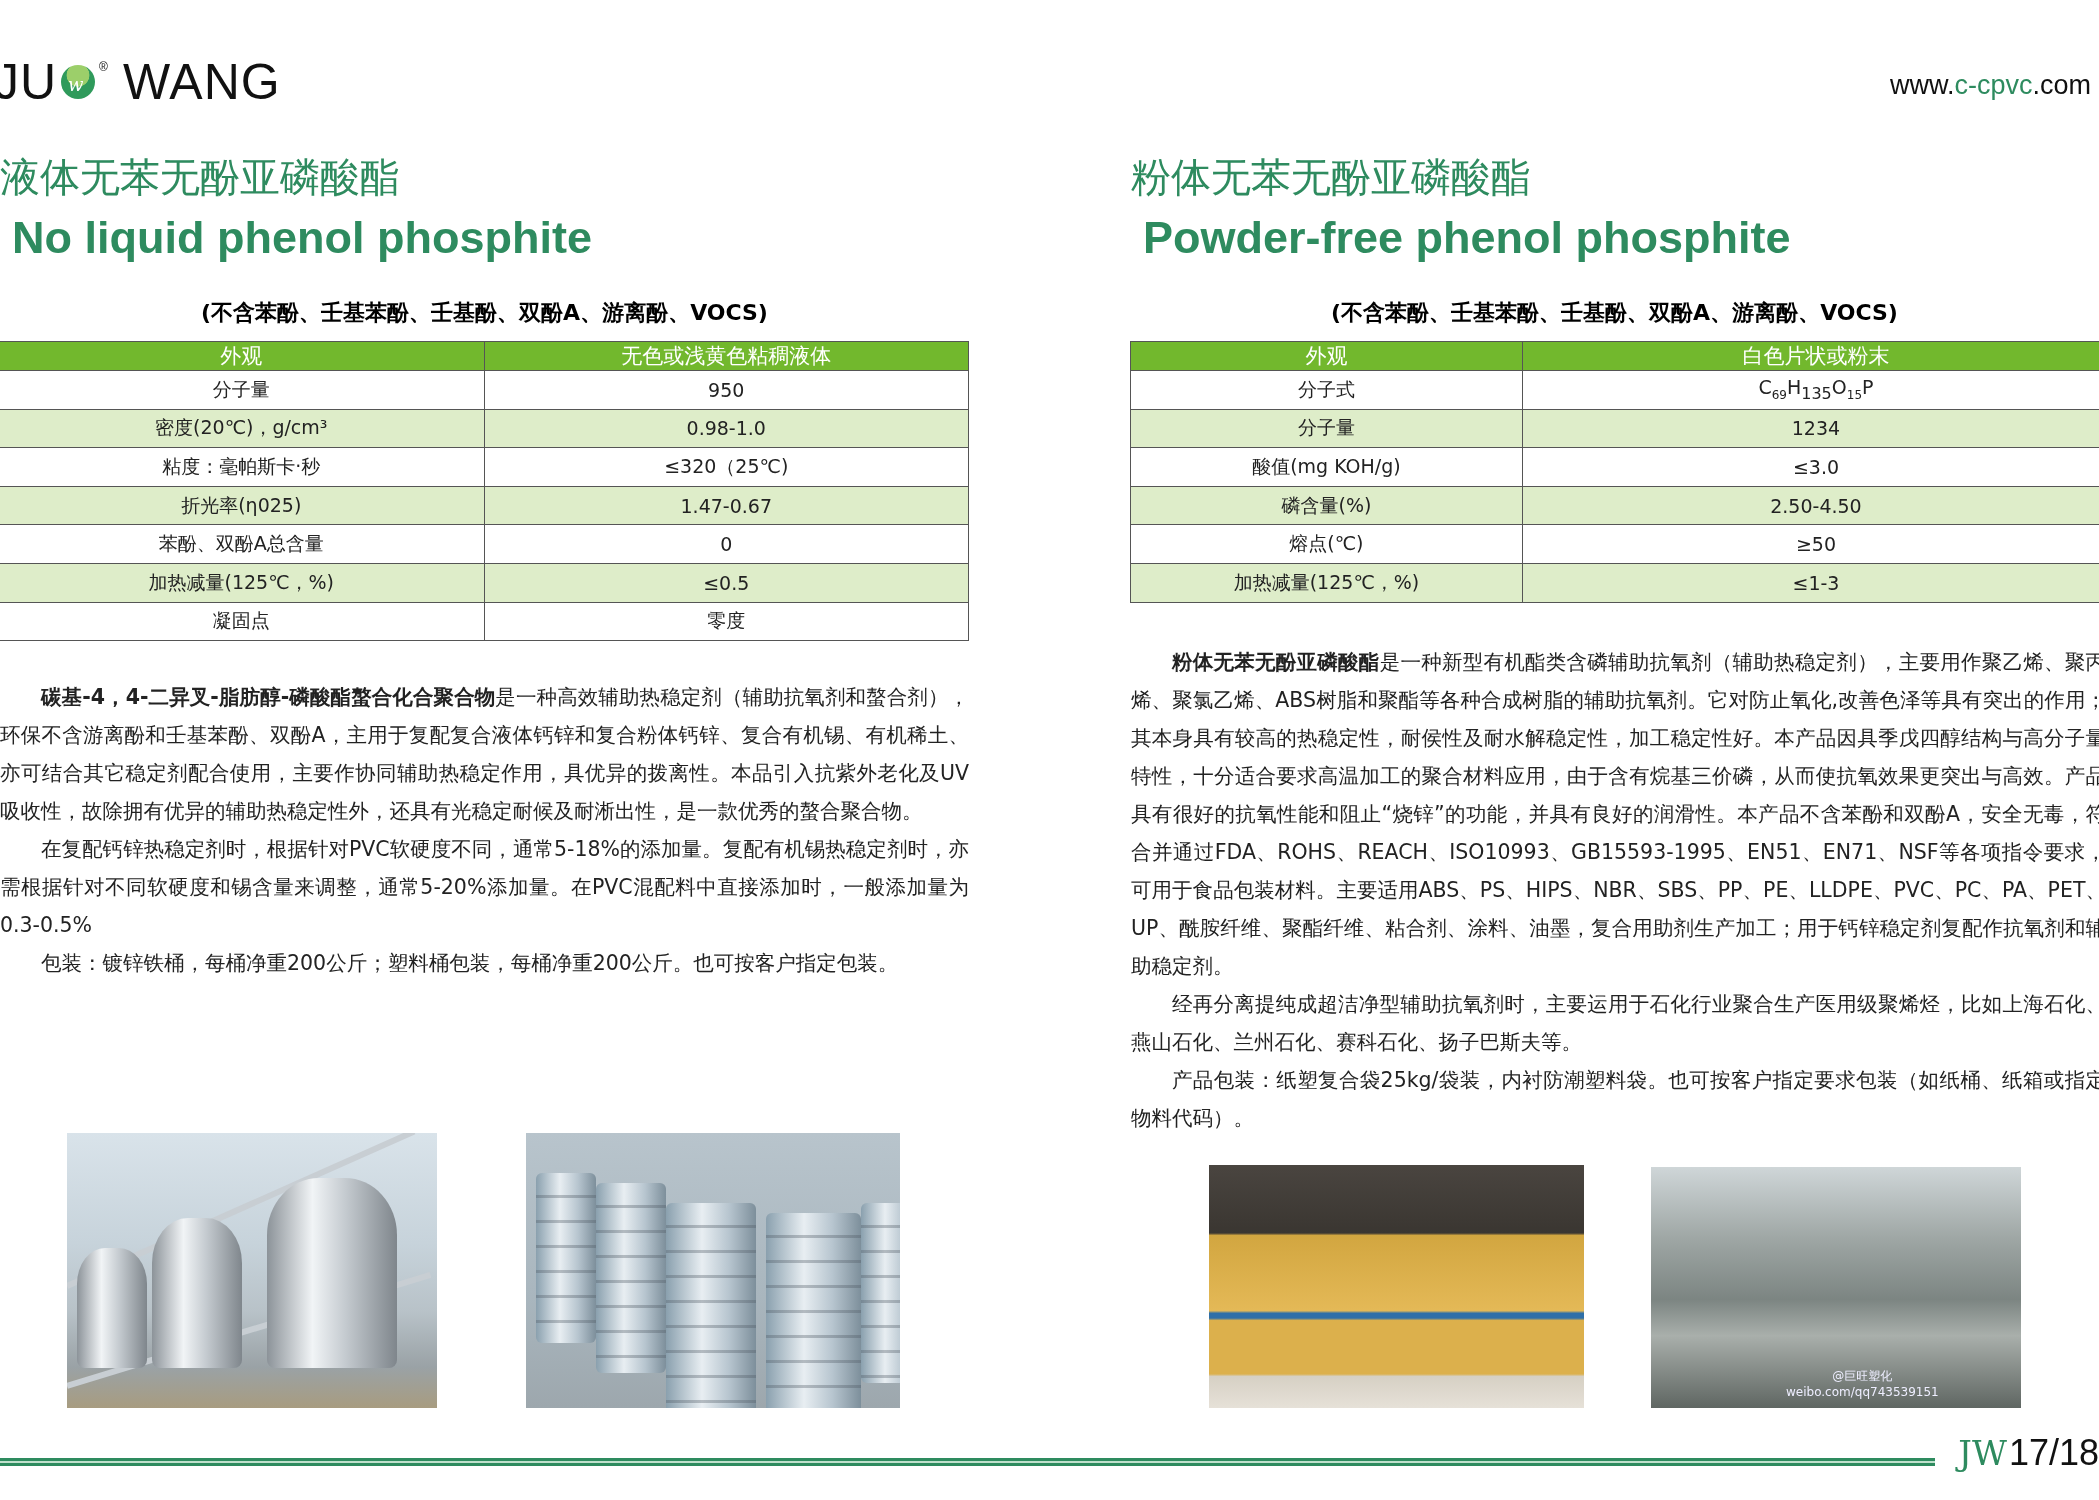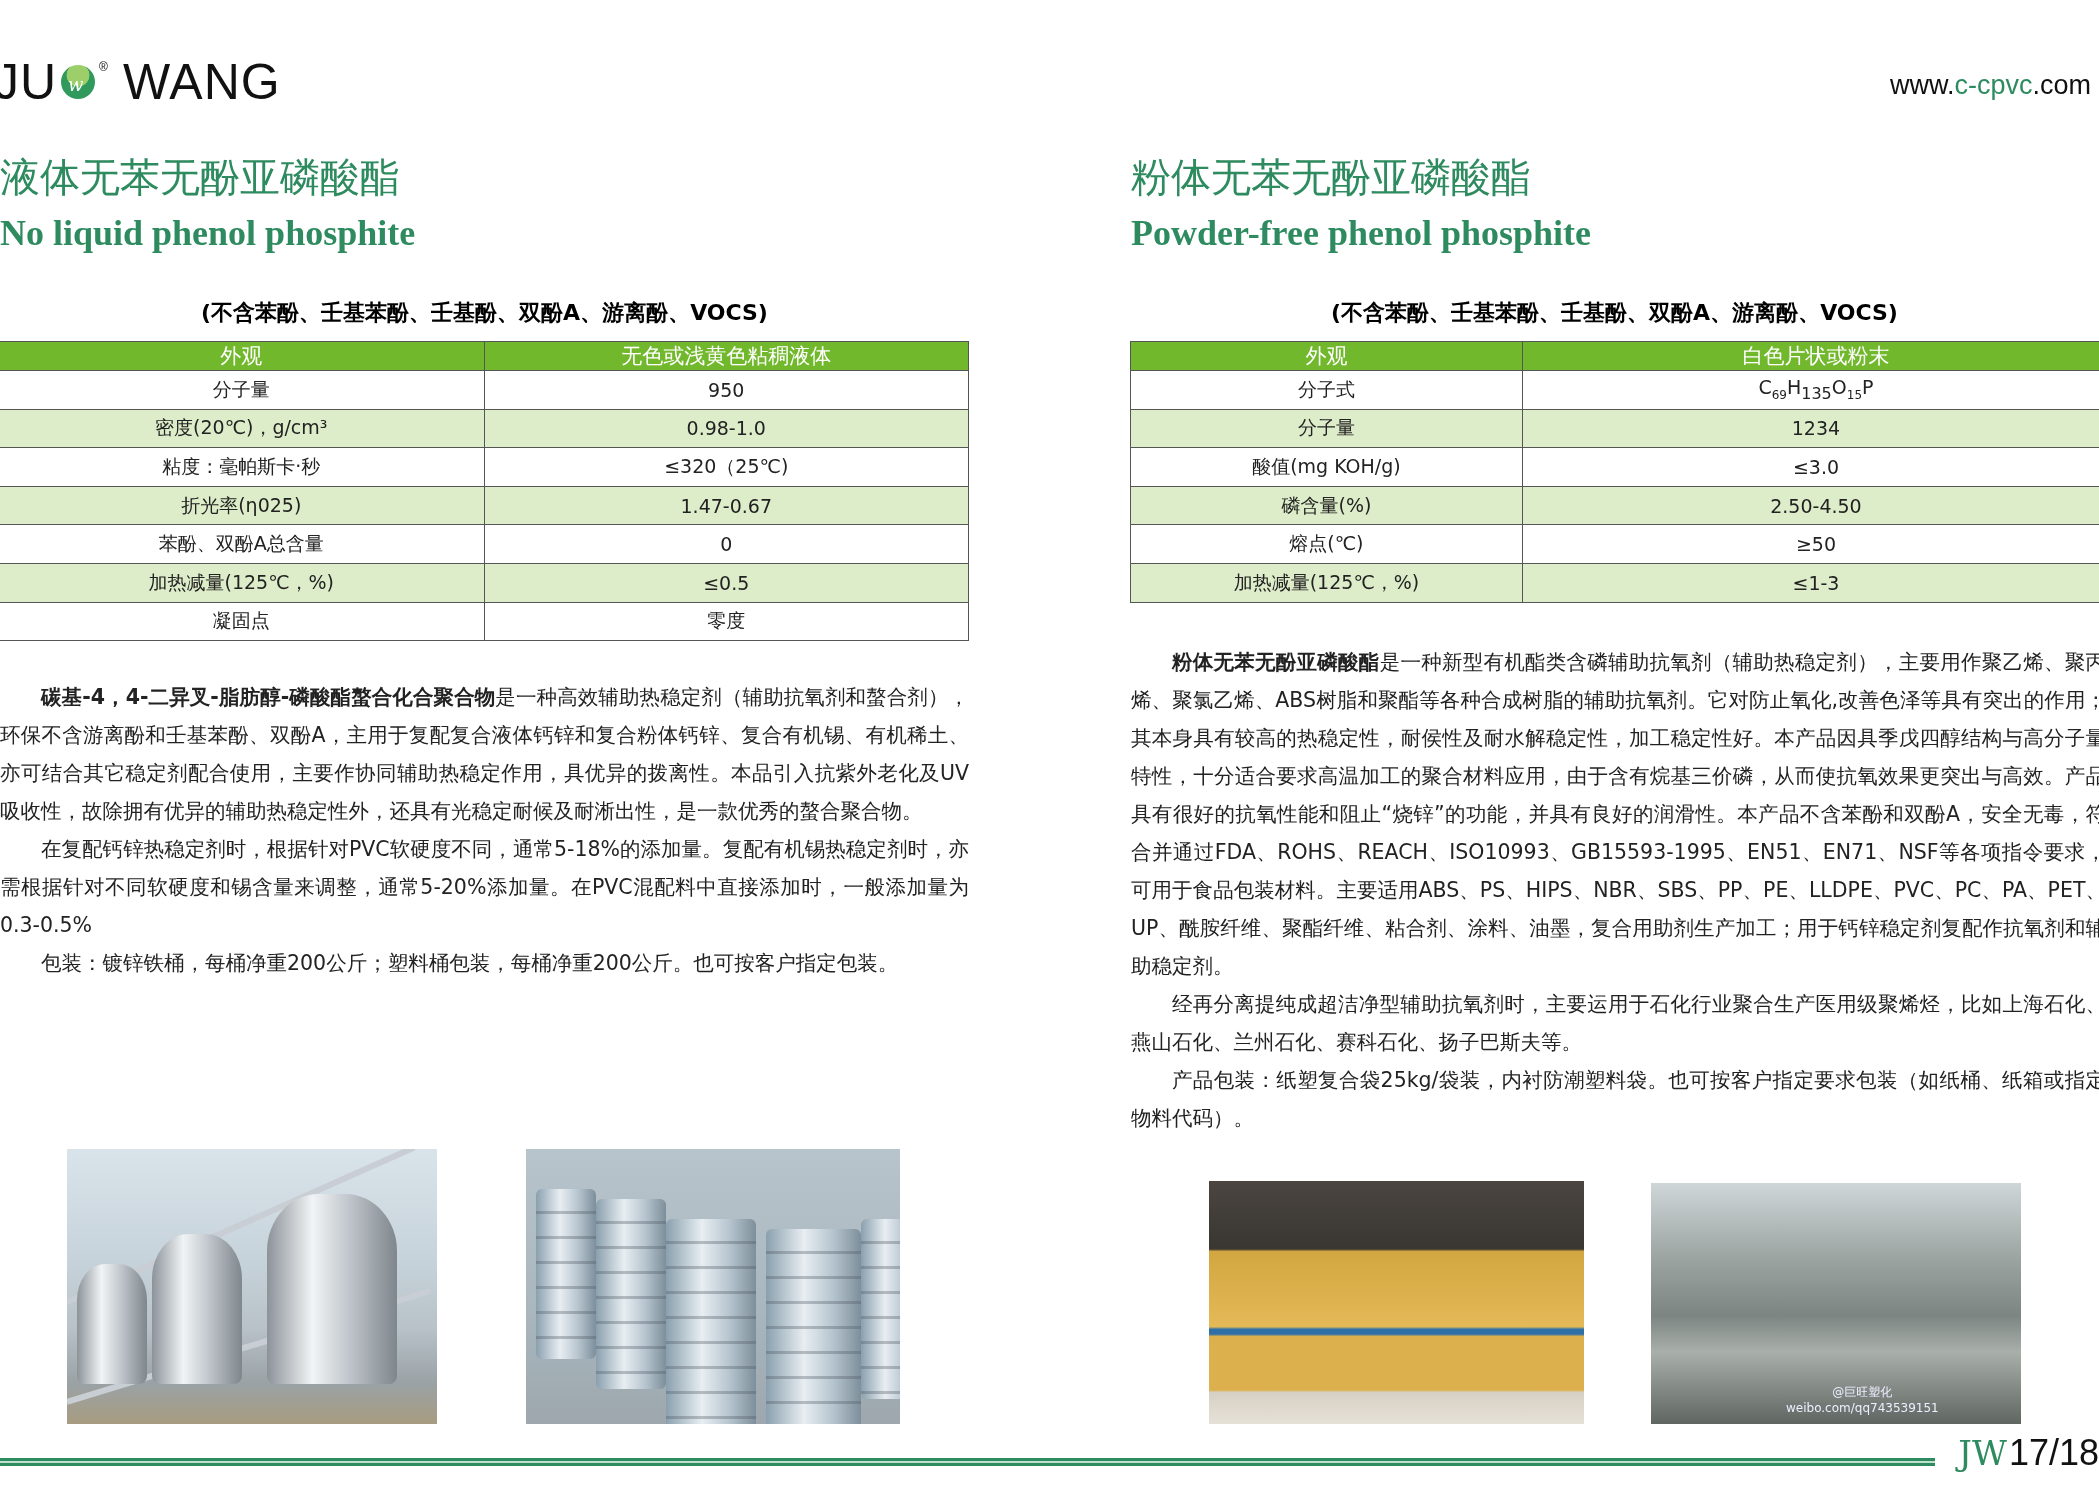--- a/index.html
+++ b/index.html
@@ -8,34 +8,34 @@
 
   .logo { position: absolute; left: -6px; top: 52px; height: 60px; display: flex; align-items: center; font-family: "Liberation Sans", sans-serif; font-size: 50px; letter-spacing: 1px; color: #111; }
   .logo .mark { width: 34px; height: 34px; border-radius: 50%; background: radial-gradient(circle at 50% 30%, #9ccf6a 0 38%, #2f9a5b 40%); margin: 0 4px 0 4px; position: relative; display: inline-block; }
   .logo .mark span { position: absolute; left: 7px; top: 9px; color: #fff; font-size: 18px; font-style: italic; font-family: "DejaVu Serif", serif; }
   .logo .reg { font-size: 12px; align-self: flex-start; margin-top: 8px; margin-right: 14px; }
 
   .website { position: absolute; right: 8px; top: 70px; font-family: "Liberation Sans", sans-serif; font-size: 27px; color: #111; }
   .website .g { color: #2e8b5f; }
 
   .title-cn { position: absolute; font-size: 40px; color: #2e8b5f; font-weight: normal; }
-  .title-en { position: absolute; font-size: 36px; color: #2e8b5f; font-family: Liberation Serif, serif; }
+  .title-en { position: absolute; font-size: 45px; color: #2e8b5f; font-family: Liberation Sans, sans-serif; margin-left: 12px; }
 
   .note { position: absolute; font-size: 22px; font-weight: bold; color: #000000; text-align: center; }
 
   table.spec { position: absolute; border-collapse: collapse; font-size: 19px; color: #222; }
   table.spec td { border: 1.5px solid #555; text-align: center; height: 38.6px; padding: 0; }
   table.spec tr.head td { background: #72b82d; color: #fff; height: 27px; font-size: 21px; }
   table.spec tr.alt td { background: #deedc9; }
 
   .para { position: absolute; font-size: 20.5px; line-height: 38px; color: #222; text-align: justify; }
   .para p { text-indent: 2em; }
   .para b { font-weight: bold; }
 
-  .photo { position: absolute; overflow: hidden; margin-top: 16px; }
+  .photo { position: absolute; overflow: hidden; }
   .ph-reactor { background: linear-gradient(180deg, #d9e3ea 0%, #c7d3db 40%, #b8c2c8 65%, #9aa2a6 85%, #a89c80 100%); }
   .ph-reactor .tank { position: absolute; bottom: 40px; border-radius: 40% 40% 8px 8px / 30% 30% 8px 8px; background: linear-gradient(90deg, #8c9399 0%, #f1f4f6 35%, #c5cbd0 60%, #7f868c 100%); }
   .ph-reactor .rail { position: absolute; height: 6px; background: #c8ced3; transform-origin: left; }
   .ph-drums { background: linear-gradient(180deg, #b8c4cc 0%, #a9b6be 60%, #9da7ad 100%); }
   .ph-drums .drum { position: absolute; border-radius: 6px; background: repeating-linear-gradient(180deg, transparent 0 22px, rgba(80,90,100,.35) 22px 25px), linear-gradient(90deg, #8aa0ae 0%, #e8eef2 40%, #b7c5cf 70%, #7d8f9b 100%); }
   .ph-bags { background: linear-gradient(180deg, #4a4540 0%, #3a3631 28%, #d2a640 29%, #e4b957 60%, #2f6fa8 61%, #2f6fa8 63%, #dcb04c 64%, #dcb04c 86%, #d6d0c4 87%, #e6e1d8 100%); }
   .ph-machine { background: linear-gradient(180deg, #cfd6d8 0%, #9ea6a4 30%, #7c8582 55%, #a9afab 70%, #5f6662 100%); }
   .ph-machine .wm { position: absolute; left: 135px; bottom: 8px; color: #eef; font-size: 12px; text-align: center; line-height: 16px; }
 
   .footer-line { position: absolute; left: 0; top: 1458px; width: 1935px; height: 8px; border-top: 3px solid #2e8b5f; border-bottom: 3px solid #2e8b5f; background: #bfe0cc; }

